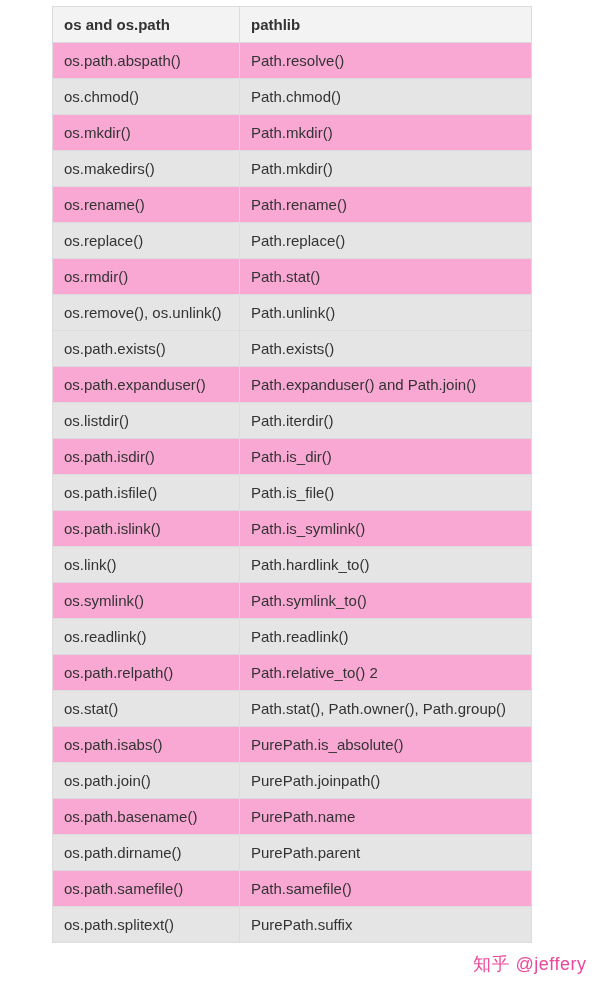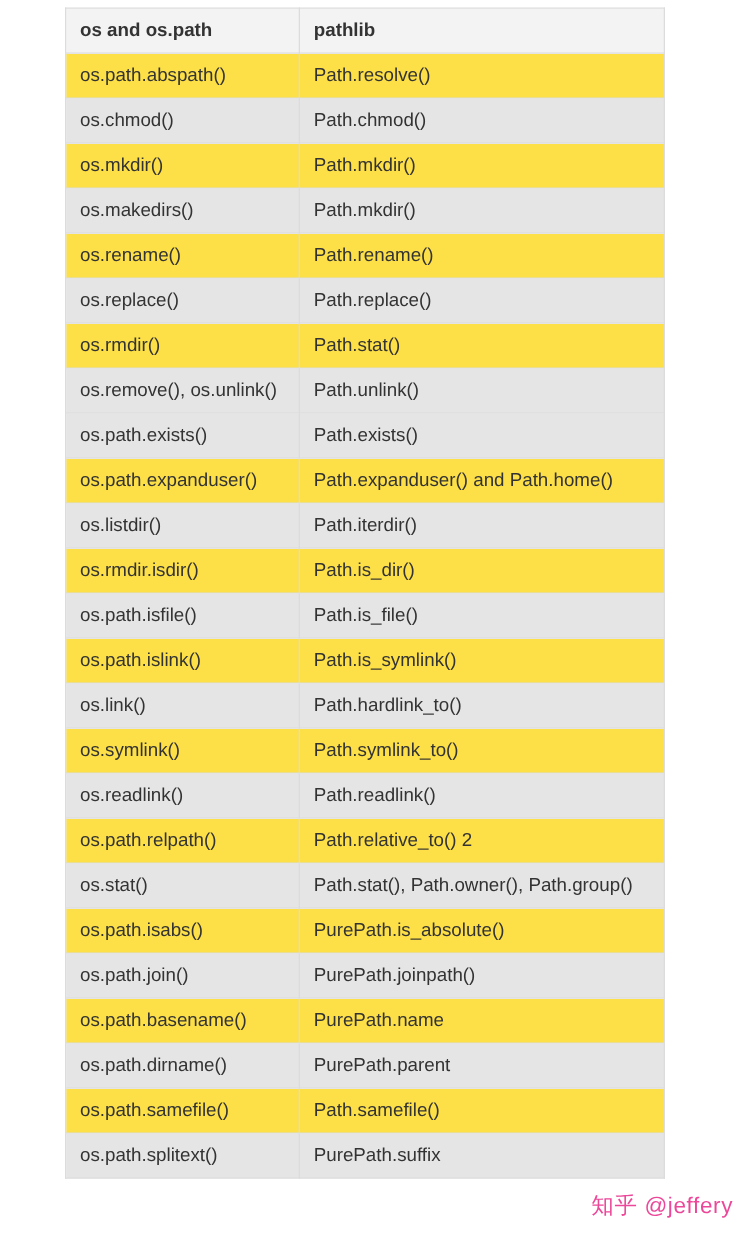--- a/index.html
+++ b/index.html
@@ -2,21 +2,21 @@
 <html><head>
 <meta charset="utf-8">
 <style>
   html,body{margin:0;padding:0;background:#fff;}
   body{width:600px;height:992px;position:relative;overflow:hidden;font-family:"Liberation Sans","DejaVu Sans",sans-serif;}
   table{position:absolute;left:52px;top:6px;border-collapse:collapse;width:479px;table-layout:fixed;}
   col.c1{width:187px;} col.c2{width:292px;}
   th,td{border:1px solid #dcdcdc;height:35px;padding:0 0 0 11px;font-size:15px;color:#333;text-align:left;white-space:nowrap;overflow:hidden;}
   th{font-weight:bold;background:#f3f3f3;color:#333;}
   tr.alt td{background:#e5e5e5;}
-  tr.plain td{background:#fde047;}
+  tr.plain td{background:#f9a8d4;}
   .wm{position:absolute;left:473px;top:952px;font-size:18px;color:#ec4899;letter-spacing:0.5px;}
 </style>
 </head>
 <body>
 
 <table>
   <colgroup>
       <col class="c1">
       <col class="c2">
     </colgroup>
@@ -58,28 +58,28 @@
       <tr class="alt">
         <td>os.remove(), os.unlink()</td>
         <td>Path.unlink()</td>
       </tr>
       <tr class="alt">
         <td>os.path.exists()</td>
         <td>Path.exists()</td>
       </tr>
       <tr class="plain">
         <td>os.path.expanduser()</td>
-        <td>Path.expanduser() and Path.home()</td>
+        <td>Path.expanduser() and Path.join()</td>
       </tr>
       <tr class="alt">
         <td>os.listdir()</td>
         <td>Path.iterdir()</td>
       </tr>
       <tr class="plain">
-        <td>os.rmdir.isdir()</td>
+        <td>os.path.isdir()</td>
         <td>Path.is_dir()</td>
       </tr>
       <tr class="alt">
         <td>os.path.isfile()</td>
         <td>Path.is_file()</td>
       </tr>
       <tr class="plain">
         <td>os.path.islink()</td>
         <td>Path.is_symlink()</td>
       </tr>

